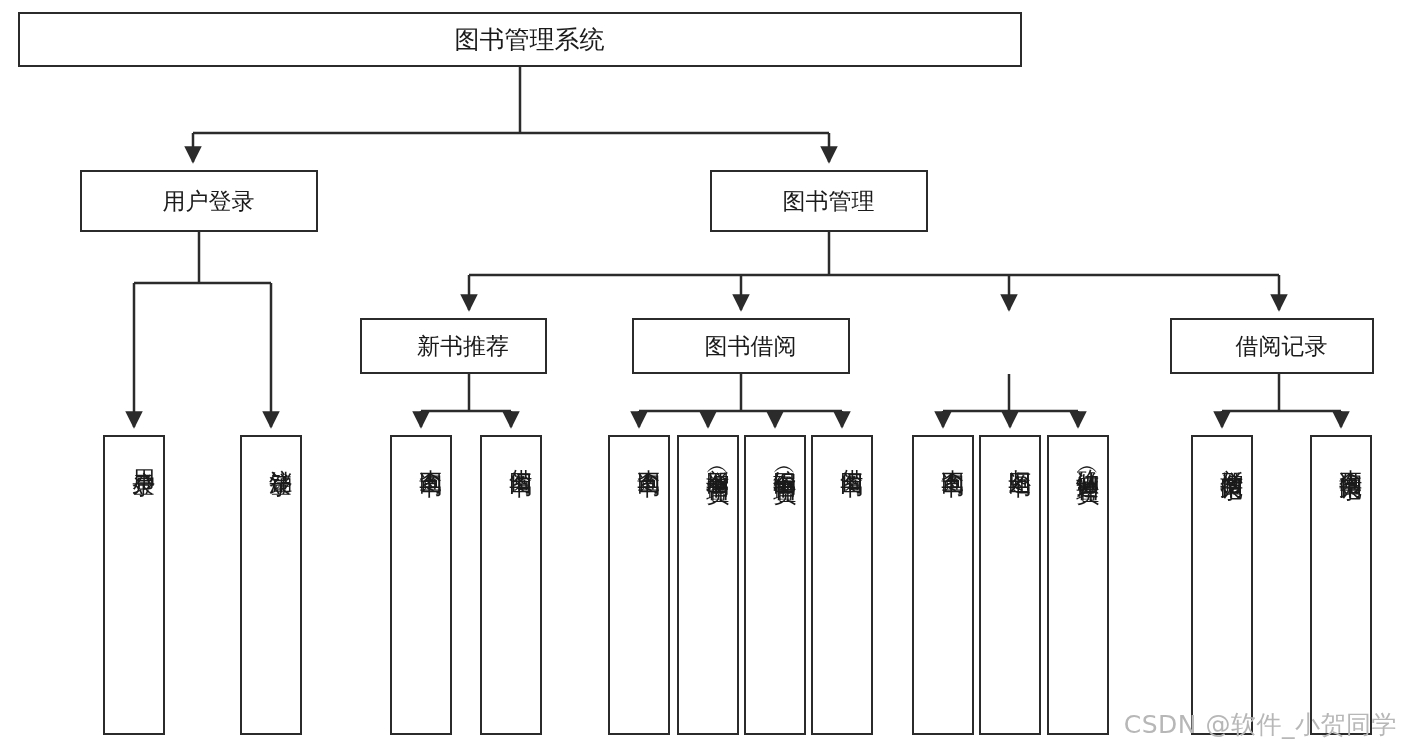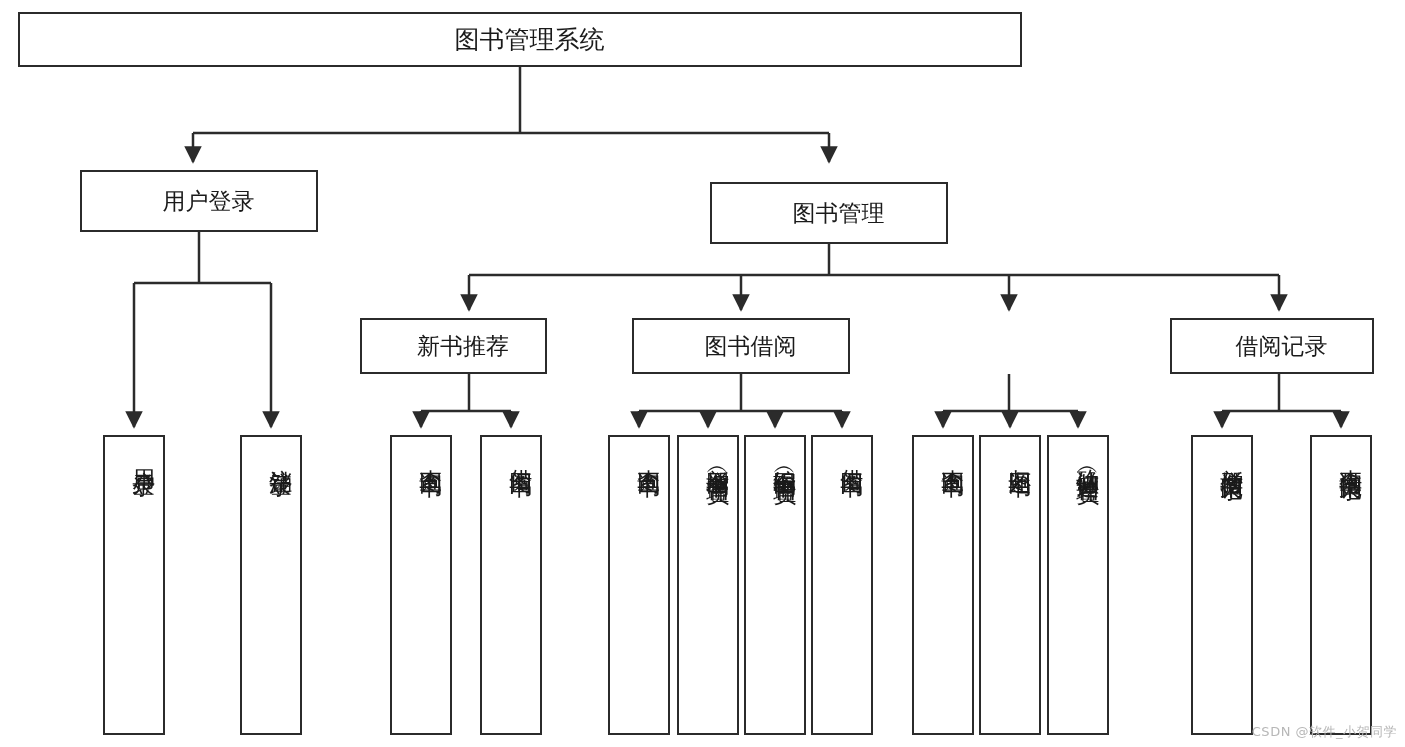--- a/index.html
+++ b/index.html
@@ -50,21 +50,21 @@
     writing-mode: vertical-rl;
     text-orientation: upright;
     letter-spacing: 2px;
     line-height: 1.02;
     white-space: nowrap;
   }
   .watermark {
     position: absolute;
     right: 8px;
     bottom: 6px;
-    font-size: 13px;
+    font-size: 25px;
     color: #b7b7b7;
     letter-spacing: 0.5px;
     white-space: nowrap;
   }
 </style>
 </head>
 <body>
 
 <div id="canvas">
 
@@ -118,21 +118,21 @@
     </g>
   </svg>
 
   <div class="node root" style="left:18px; top:12px; width:1004px; height:55px;">
     <span>图书管理系统</span>
   </div>
 
   <div class="node mid" style="left:80px; top:170px; width:238px; height:62px;">
     <span>用户登录</span>
   </div>
-  <div class="node mid" style="left:710px; top:182px; width:238px; height:62px;">
+  <div class="node mid" style="left:710px; top:170px; width:218px; height:62px;">
     <span>图书管理</span>
   </div>
 
   <div class="node mid" style="left:360px; top:318px; width:187px; height:56px;">
     <span>新书推荐</span>
   </div>
   <div class="node mid" style="left:632px; top:318px; width:218px; height:56px;font-family:Liberation Mono, monospace;">
     <span>图书借阅</span>
   </div>
   <div class="node mid" style="left:1170px; top:318px; width:204px; height:56px;">

